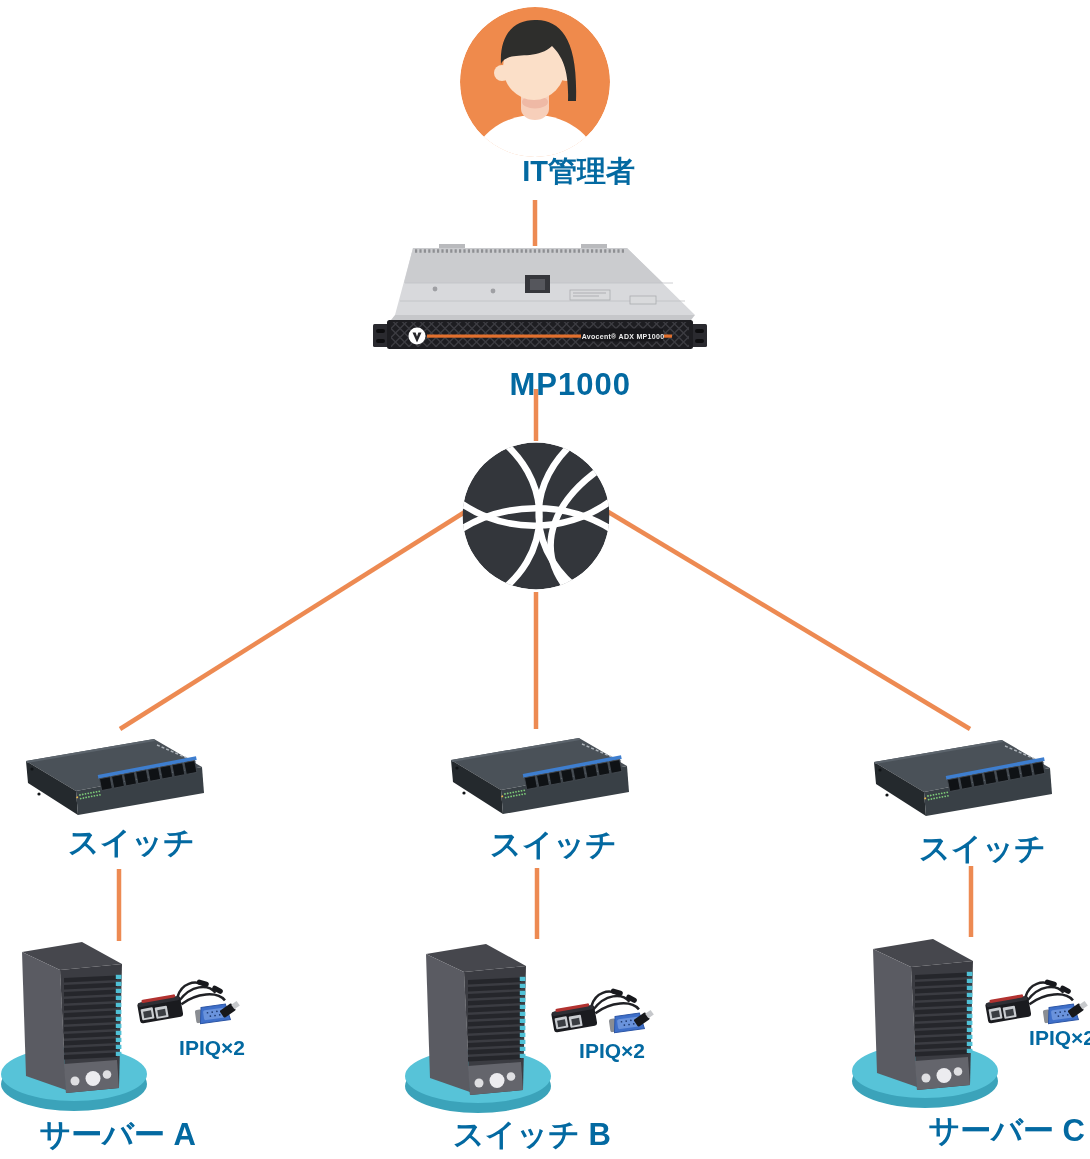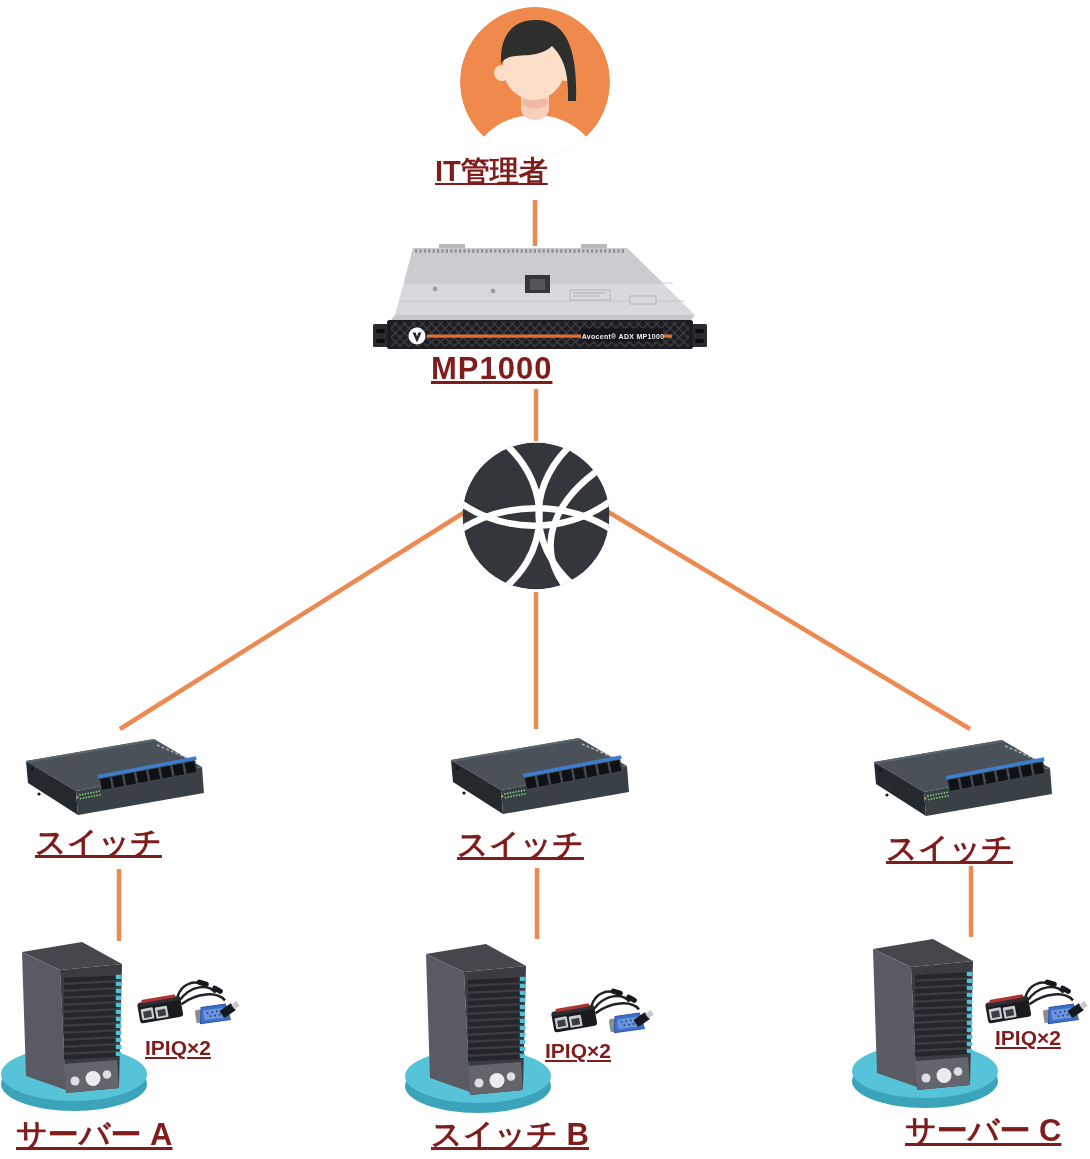--- a/index.html
+++ b/index.html
@@ -6,26 +6,26 @@
   body{
     width:1090px;height:1159px;position:relative;overflow:hidden;
     background:#ffffff;
     font-family:"Liberation Sans","DejaVu Sans",sans-serif;
   }
   .lines{position:absolute;left:0;top:0;z-index:1;}
   .lines line{stroke:#ED8A52;stroke-width:4.5;stroke-linecap:butt;}
   .node{position:absolute;margin:0;padding:0;z-index:2;}
   .node svg{display:block;width:100%;height:100%;}
   .lbl{
-    position:absolute;z-index:3;text-align:left;font-weight:bold;
-    color:#7f1d1d;line-height:1.1;white-space:nowrap;text-decoration:underline;
+    position:absolute;z-index:3;text-align:right;font-weight:bold;
+    color:#0369a1;line-height:1.1;white-space:nowrap;
   }
   .lbl-big{font-size:31px;}
   .lbl-admin{left:435px;top:156px;width:200px;font-size:29px;}
-  .lbl-mp1000{left:431px;top:352px;width:200px;letter-spacing:1px;}
+  .lbl-mp1000{left:431px;top:368px;width:200px;letter-spacing:1px;}
   .lbl-sw1{left:35px;top:826px;width:160px;}
   .lbl-sw2{left:457px;top:828px;width:160px;}
   .lbl-sw3{left:886px;top:832px;width:160px;}
   .lbl-ipiq{font-size:21px;width:100px;}
   .lbl-ipiq1{left:145px;top:1036px;}
   .lbl-ipiq2{left:545px;top:1039px;}
   .lbl-ipiq3{left:995px;top:1026px;}
   .lbl-srv1{left:16px;top:1118px;width:180px;}
   .lbl-srv2{left:431px;top:1118px;width:180px;}
   .lbl-srv3{left:905px;top:1114px;width:180px;}

